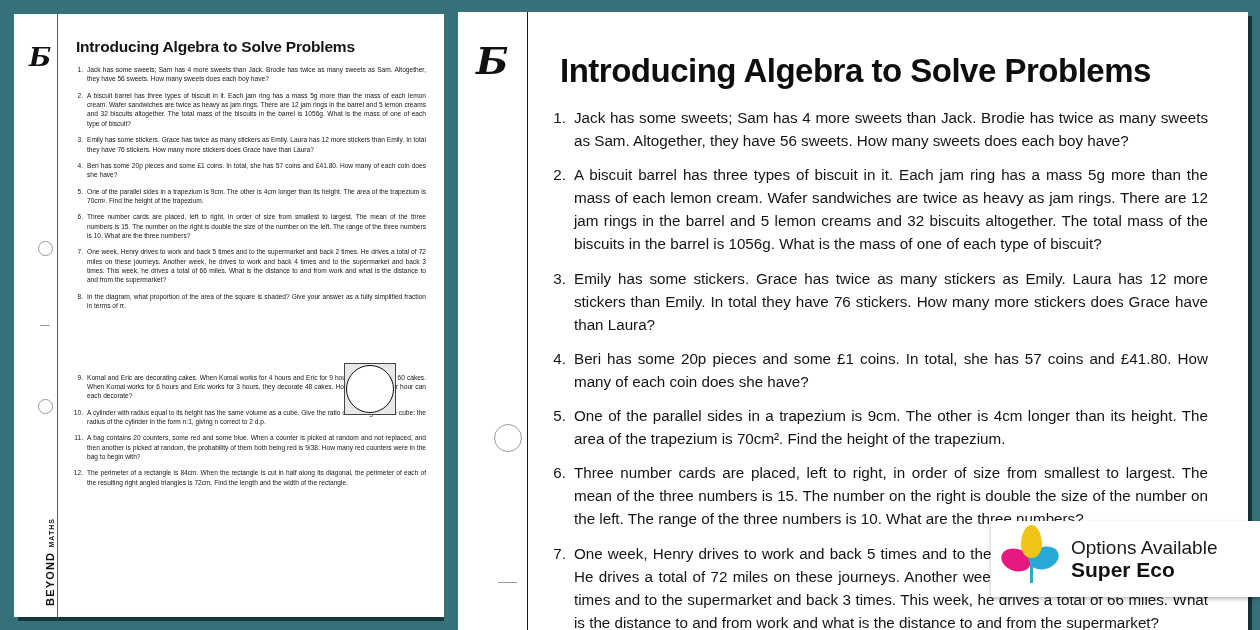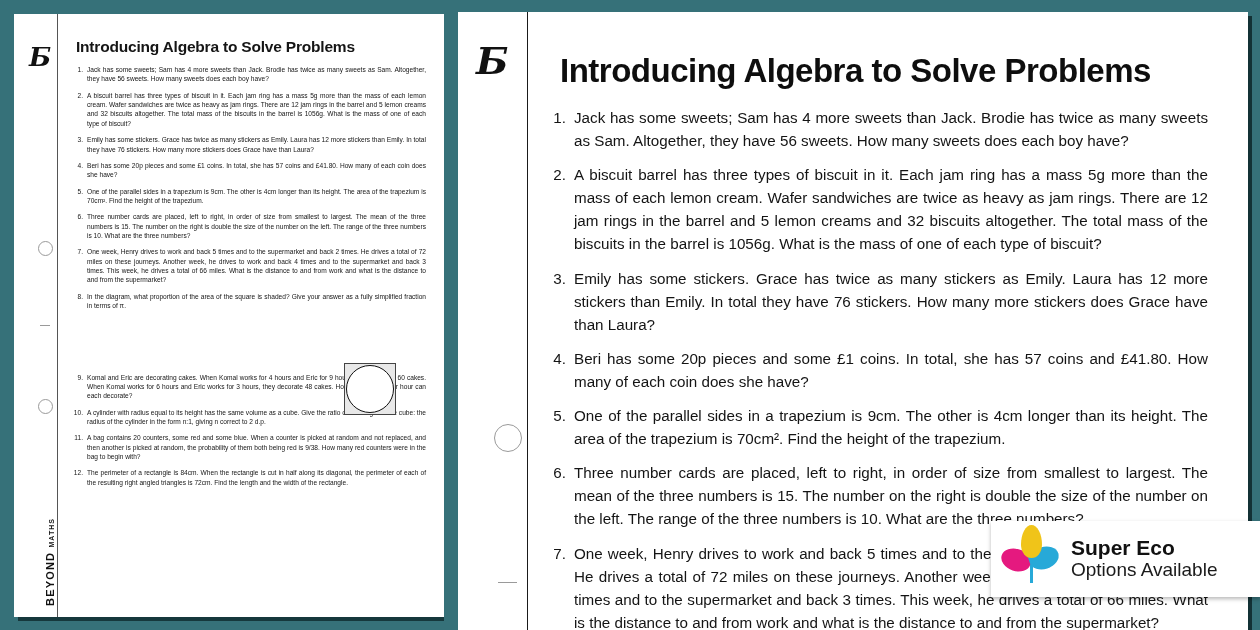--- a/index.html
+++ b/index.html
@@ -315,16 +315,16 @@
 </div>
 
 <div id="eco-badge">
   <div id="eco-logo">
     <div id="leaf-stem"></div>
     <div class="leaf" id="leaf-left"></div>
     <div class="leaf" id="leaf-right"></div>
     <div class="leaf" id="leaf-top"></div>
   </div>
   <div id="eco-text">
+    <div id="eco-sub">Options Available</div>
     <div id="eco-title">Super Eco</div>
-    <div id="eco-sub">Options Available</div>
   </div>
 </div>
 
 </body></html>

